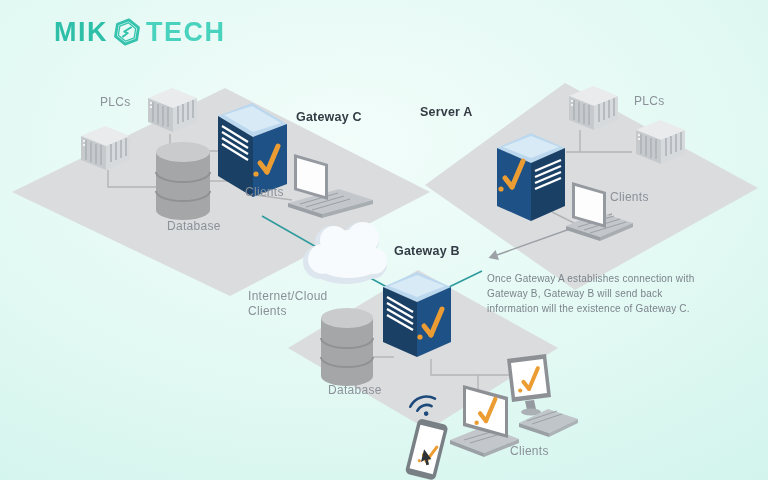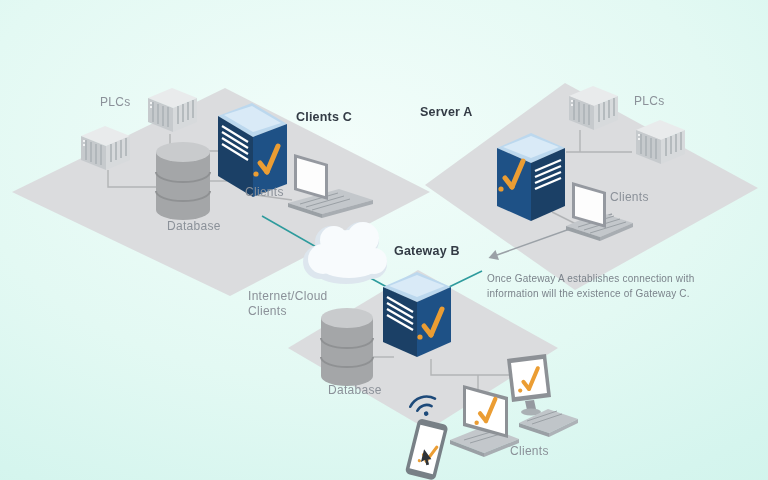--- a/index.html
+++ b/index.html
@@ -267,36 +267,48 @@
       <polygon points="519,423 549,433 578,419 548,409" fill="#c0c5c9"></polygon>
       <polygon points="519,423 549,433 549,437 519,427" fill="#9aa0a5"></polygon>
       <polygon points="549,433 578,419 578,423 549,437" fill="#adb2b7"></polygon>
       <g stroke="#9aa0a5" stroke-width="1">
           <path d="M527,421 L557,411"></path>
           <path d="M532,424 L562,414"></path>
         </g>
     </g>
   </svg>
 
+  <div class="logo">
+    <span class="l1">MIK</span>
+    <svg width="34" height="36" viewBox="-18 -18 36 36">
+      <g transform="rotate(9)" stroke="#35c3ae" fill="none" stroke-linejoin="round" stroke-linecap="round">
+        <polygon points="0,-13 11.3,-6.5 11.3,6.5 0,13 -11.3,6.5 -11.3,-6.5" stroke-width="3"></polygon>
+        <polygon points="0,-9.8 8.5,-4.9 8.5,4.9 0,9.8 -8.5,4.9 -8.5,-4.9" stroke-width="1.4"></polygon>
+        <path d="M3.5,-5.5 L-3,0 L1,1 L-3.5,5.5" stroke-width="2"></path>
+      </g>
+    </svg>
+    <span class="l2">TECH</span>
+  </div>
 
   <div class="lbl" style="left:100px;top:95px;">PLCs</div>
-  <div class="lbl-bold" style="left:296px;top:110px;">Clients C</div>
+  <div class="lbl-bold" style="left:296px;top:110px;">Gateway C</div>
   <div class="lbl" style="left:245px;top:185px;">Clients</div>
   <div class="lbl" style="left:167px;top:219px;">Database</div>
 
   <div class="lbl-bold" style="left:420px;top:105px;">Server A</div>
   <div class="lbl" style="left:634px;top:94px;">PLCs</div>
   <div class="lbl" style="left:610px;top:190px;">Clients</div>
 
   <div class="lbl-bold" style="left:394px;top:244px;">Gateway B</div>
   <div class="lbl cloud-lbl" style="left:248px;top:289px;">
     <div>Internet/Cloud</div>
     <div>Clients</div>
   </div>
   <div class="lbl" style="left:328px;top:383px;">Database</div>
   <div class="lbl" style="left:510px;top:444px;">Clients</div>
 
   <div class="annot">
     <div>Once Gateway A establishes connection with</div>
+    <div>Gateway B, Gateway B will send back</div>
     <div>information will the existence of Gateway C.</div>
   </div>
 
 </div>
 
 </body></html>

